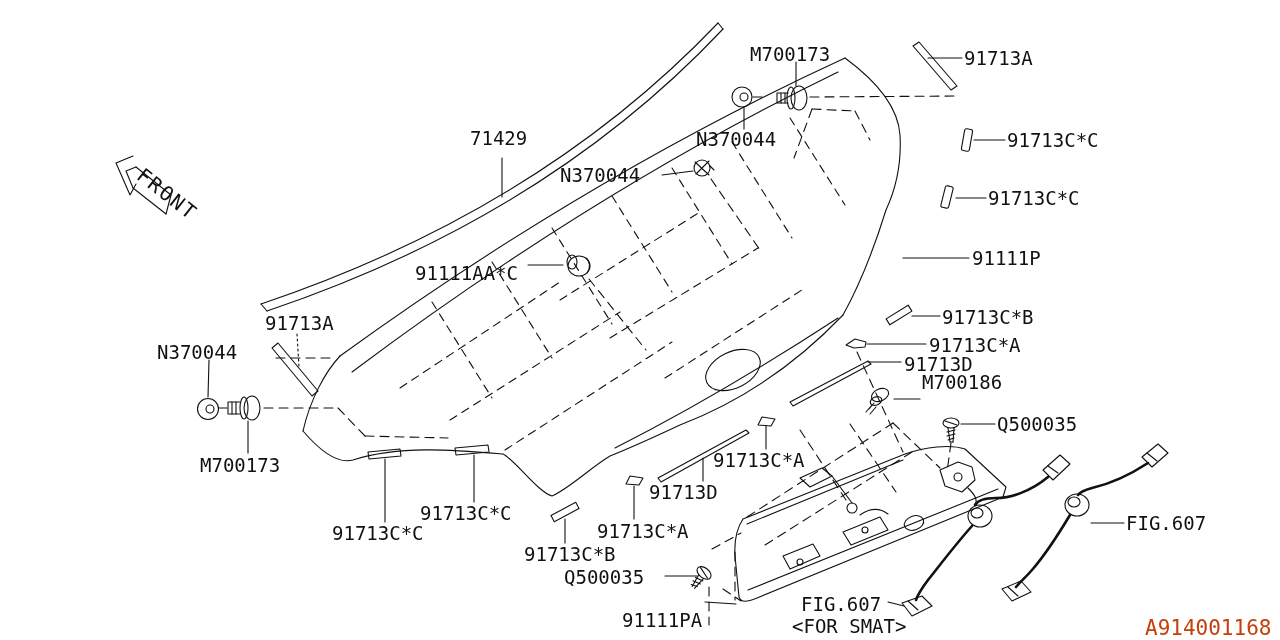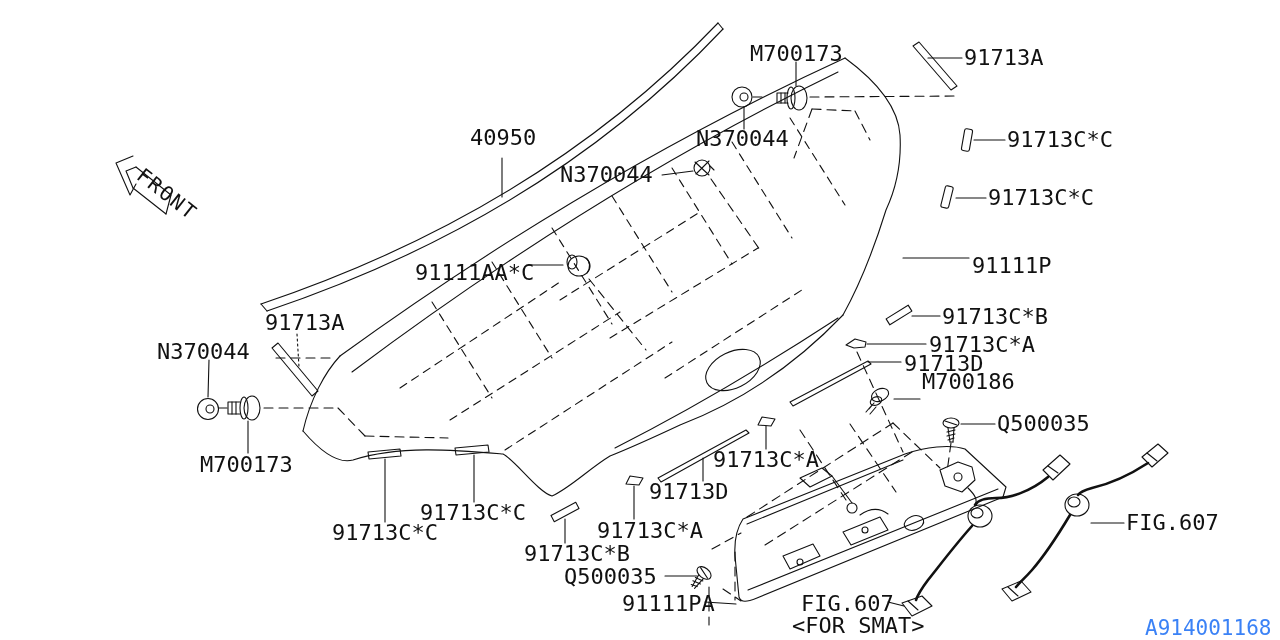--- a/index.html
+++ b/index.html
@@ -3,31 +3,31 @@
 <meta charset="utf-8">
 <style>
   html,body{margin:0;padding:0;background:#ffffff;}
   #stage{
     position:relative;width:1280px;height:640px;background:#ffffff;overflow:hidden;
     font-family:"DejaVu Sans Mono","Liberation Mono",monospace;
   }
   #stage svg{position:absolute;left:0;top:0;}
   .lbl{
     position:absolute;
-    font-size:22px;line-height:20px;letter-spacing:0px;
+    font-size:19px;line-height:20px;letter-spacing:0px;
     color:#111;white-space:pre;cursor:default;
   }
   .front-lbl{
     position:absolute;left:147px;top:163px;
     font-size:20px;letter-spacing:2px;color:#111;
     transform:rotate(38deg);transform-origin:0 0;white-space:pre;
   }
   .fig-id{
     position:absolute;left:1145px;top:616px;
-    font-size:21px;color:#3b82f6;white-space:pre;
+    font-size:21px;color:#c2410c;white-space:pre;
   }
 </style>
 </head>
 <body>
 
 <div id="stage">
 
   <svg width="1280" height="640" viewBox="0 0 1280 640">
     <g fill="none" stroke="#111" stroke-width="1.1" stroke-linejoin="round" stroke-linecap="round">
 
@@ -267,42 +267,42 @@
         <path d="M888,602 L904,606"></path>
         <path d="M1091,523 L1124,523"></path>
       </g>
     </g>
   </svg>
 
   <div class="front-lbl">FRONT</div>
 
   <div class="lbl" style="left:750px;top:44px">M700173</div>
   <div class="lbl" style="left:964px;top:48px">91713A</div>
-  <div class="lbl" style="left:470px;top:128px">40950</div>
+  <div class="lbl" style="left:470px;top:128px">71429</div>
   <div class="lbl" style="left:696px;top:129px">N370044</div>
   <div class="lbl" style="left:1007px;top:130px">91713C*C</div>
   <div class="lbl" style="left:560px;top:165px">N370044</div>
   <div class="lbl" style="left:988px;top:188px">91713C*C</div>
   <div class="lbl" style="left:415px;top:263px">91111AA*C</div>
-  <div class="lbl" style="left:972px;top:256px">91111P</div>
+  <div class="lbl" style="left:972px;top:248px">91111P</div>
   <div class="lbl" style="left:265px;top:313px">91713A</div>
   <div class="lbl" style="left:942px;top:307px">91713C*B</div>
   <div class="lbl" style="left:157px;top:342px">N370044</div>
   <div class="lbl" style="left:929px;top:335px">91713C*A</div>
   <div class="lbl" style="left:904px;top:354px">91713D</div>
   <div class="lbl" style="left:922px;top:372px">M700186</div>
   <div class="lbl" style="left:997px;top:414px">Q500035</div>
   <div class="lbl" style="left:200px;top:455px">M700173</div>
   <div class="lbl" style="left:713px;top:450px">91713C*A</div>
   <div class="lbl" style="left:649px;top:482px">91713D</div>
   <div class="lbl" style="left:420px;top:503px">91713C*C</div>
   <div class="lbl" style="left:332px;top:523px">91713C*C</div>
   <div class="lbl" style="left:597px;top:521px">91713C*A</div>
   <div class="lbl" style="left:524px;top:544px">91713C*B</div>
   <div class="lbl" style="left:564px;top:567px">Q500035</div>
-  <div class="lbl" style="left:622px;top:594px">91111PA</div>
+  <div class="lbl" style="left:622px;top:610px">91111PA</div>
   <div class="lbl" style="left:801px;top:594px">FIG.607</div>
   <div class="lbl" style="left:792px;top:616px">&lt;FOR SMAT&gt;</div>
   <div class="lbl" style="left:1126px;top:513px">FIG.607</div>
 
   <div class="fig-id">A914001168</div>
 
 </div>
 
 </body></html>

